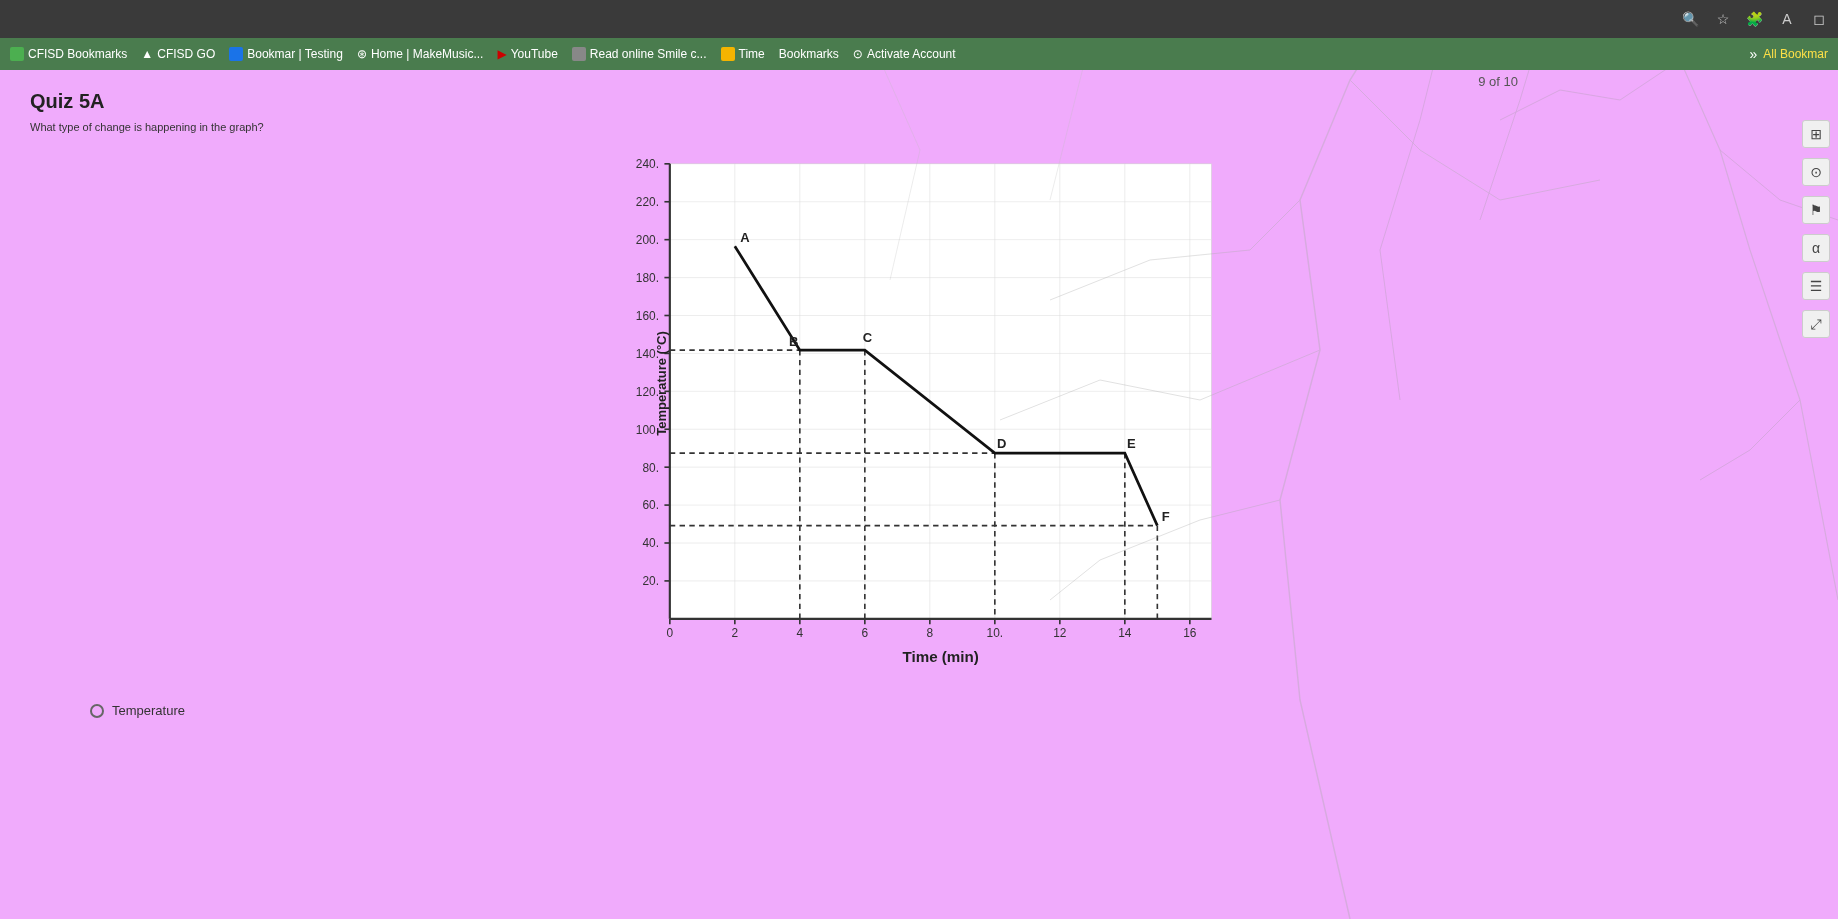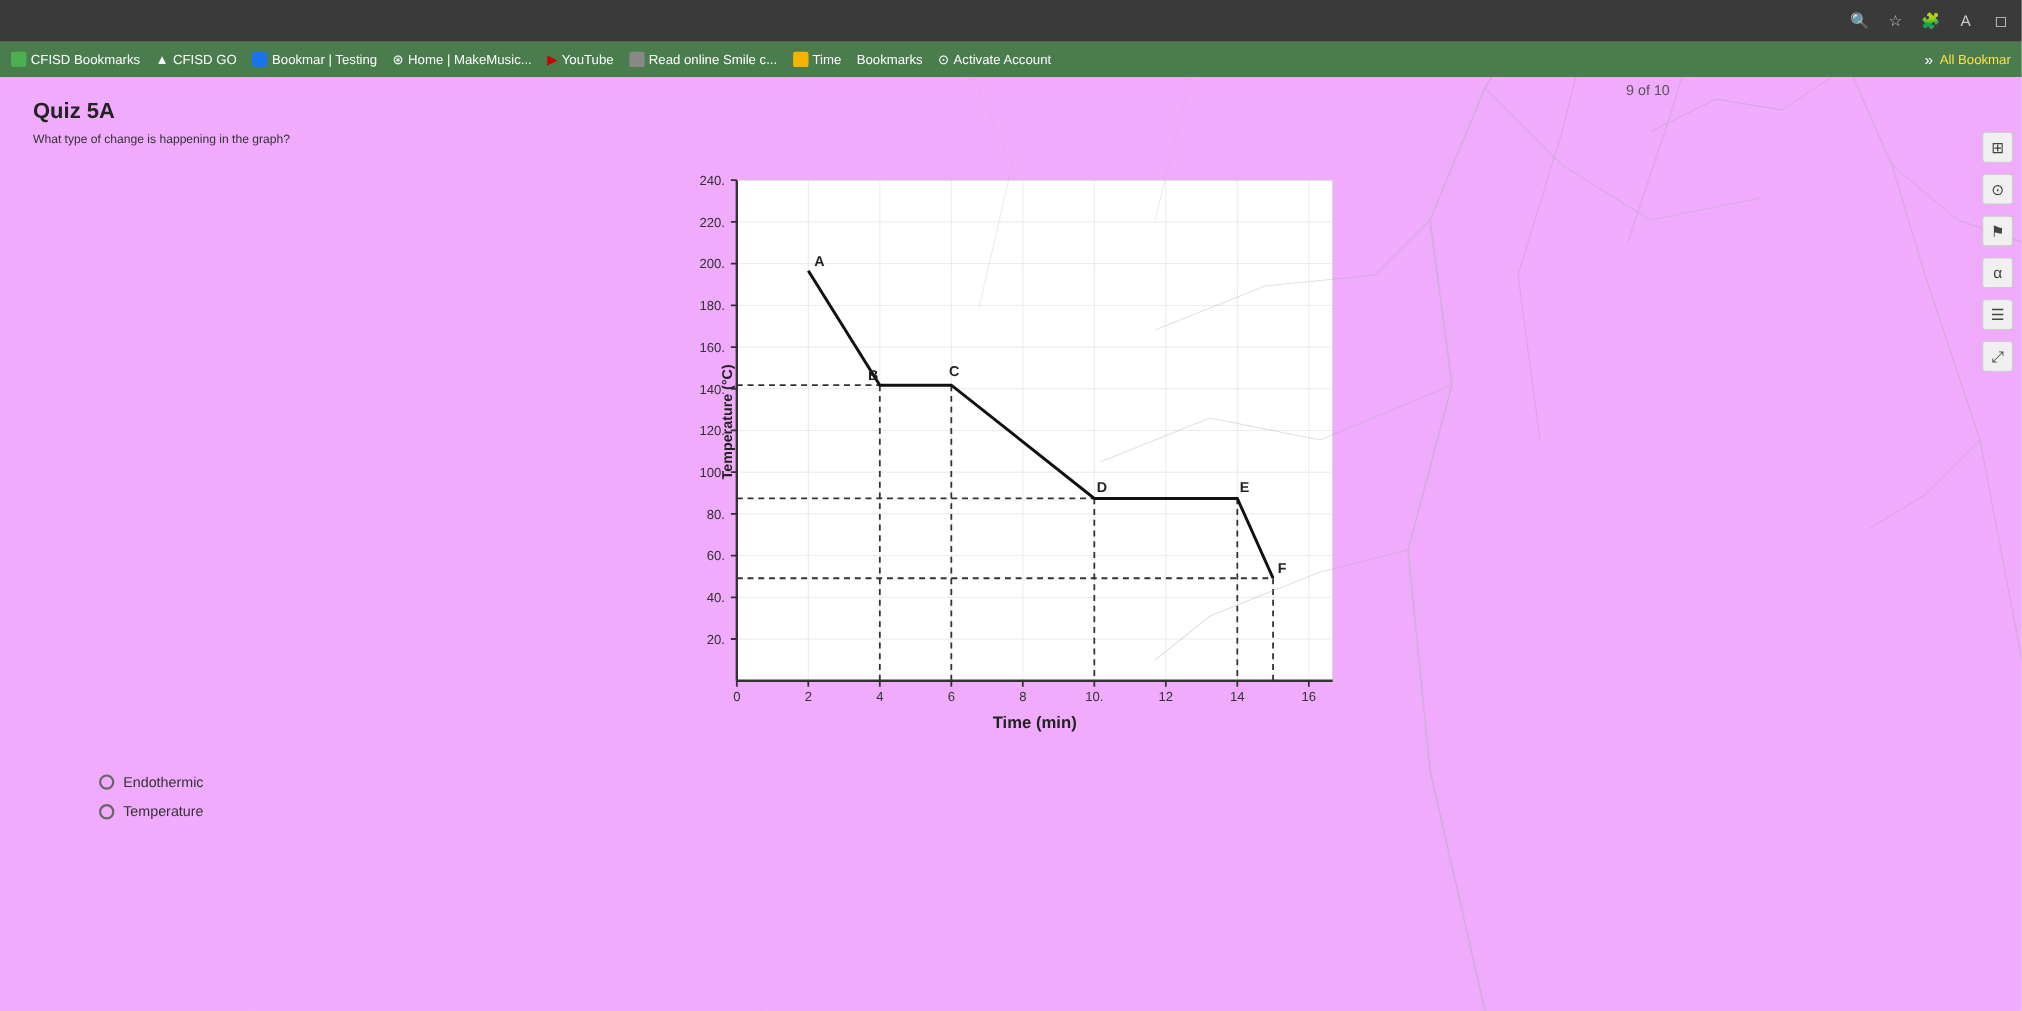--- a/index.html
+++ b/index.html
@@ -393,24 +393,20 @@
 
         <text x="320" y="470" text-anchor="middle" font-size="14" font-weight="bold" fill="#222">Time (min)</text>
       </svg>
 
     </div>
   </div>
 
   <div class="answer-choices">
     <div class="answer-choice">
       <span class="radio-circle"></span>
-      <span>Endothermic</span>
-    </div>
-    <div class="answer-choice">
-      <span class="radio-circle"></span>
       <span>Temperature</span>
     </div>
   </div>
 
 </div>
 
 <div class="right-sidebar">
   <div class="sidebar-icon">⊞</div>
   <div class="sidebar-icon">⊙</div>
   <div class="sidebar-icon">⚑</div>

